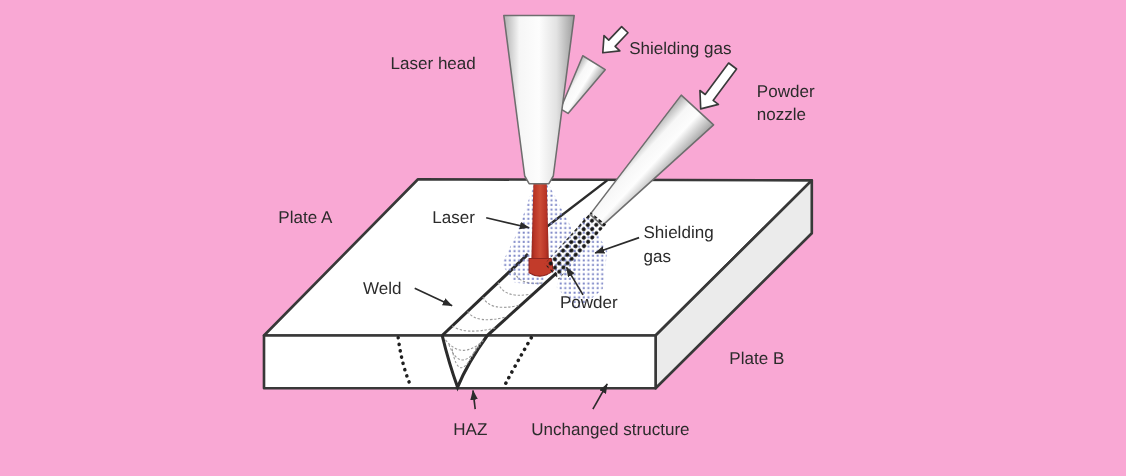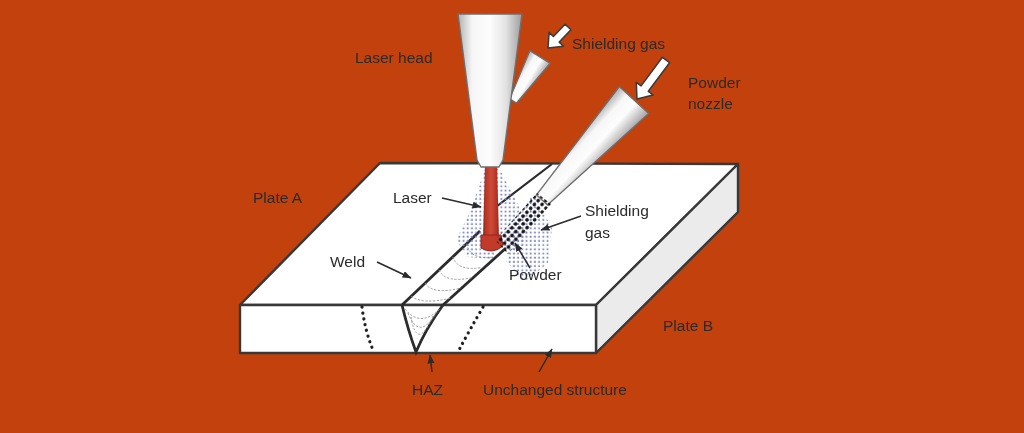--- a/index.html
+++ b/index.html
@@ -1,19 +1,19 @@
 <!DOCTYPE html>
 <html><head>
 <meta charset="utf-8">
 <style>
   html,body{margin:0;padding:0;background:#ffffff;}
   .stage{
     position:relative;
     width:1024px;height:433px;
-    background:#c2410c;
+    background:#f9a8d4;
     overflow:hidden;
     font-family:"Liberation Sans","DejaVu Sans",sans-serif;
   }
   svg{display:block;}
   text{
     font-family:"Liberation Sans","DejaVu Sans",sans-serif;
     font-size:15.5px;
   }
 </style>
 </head>

